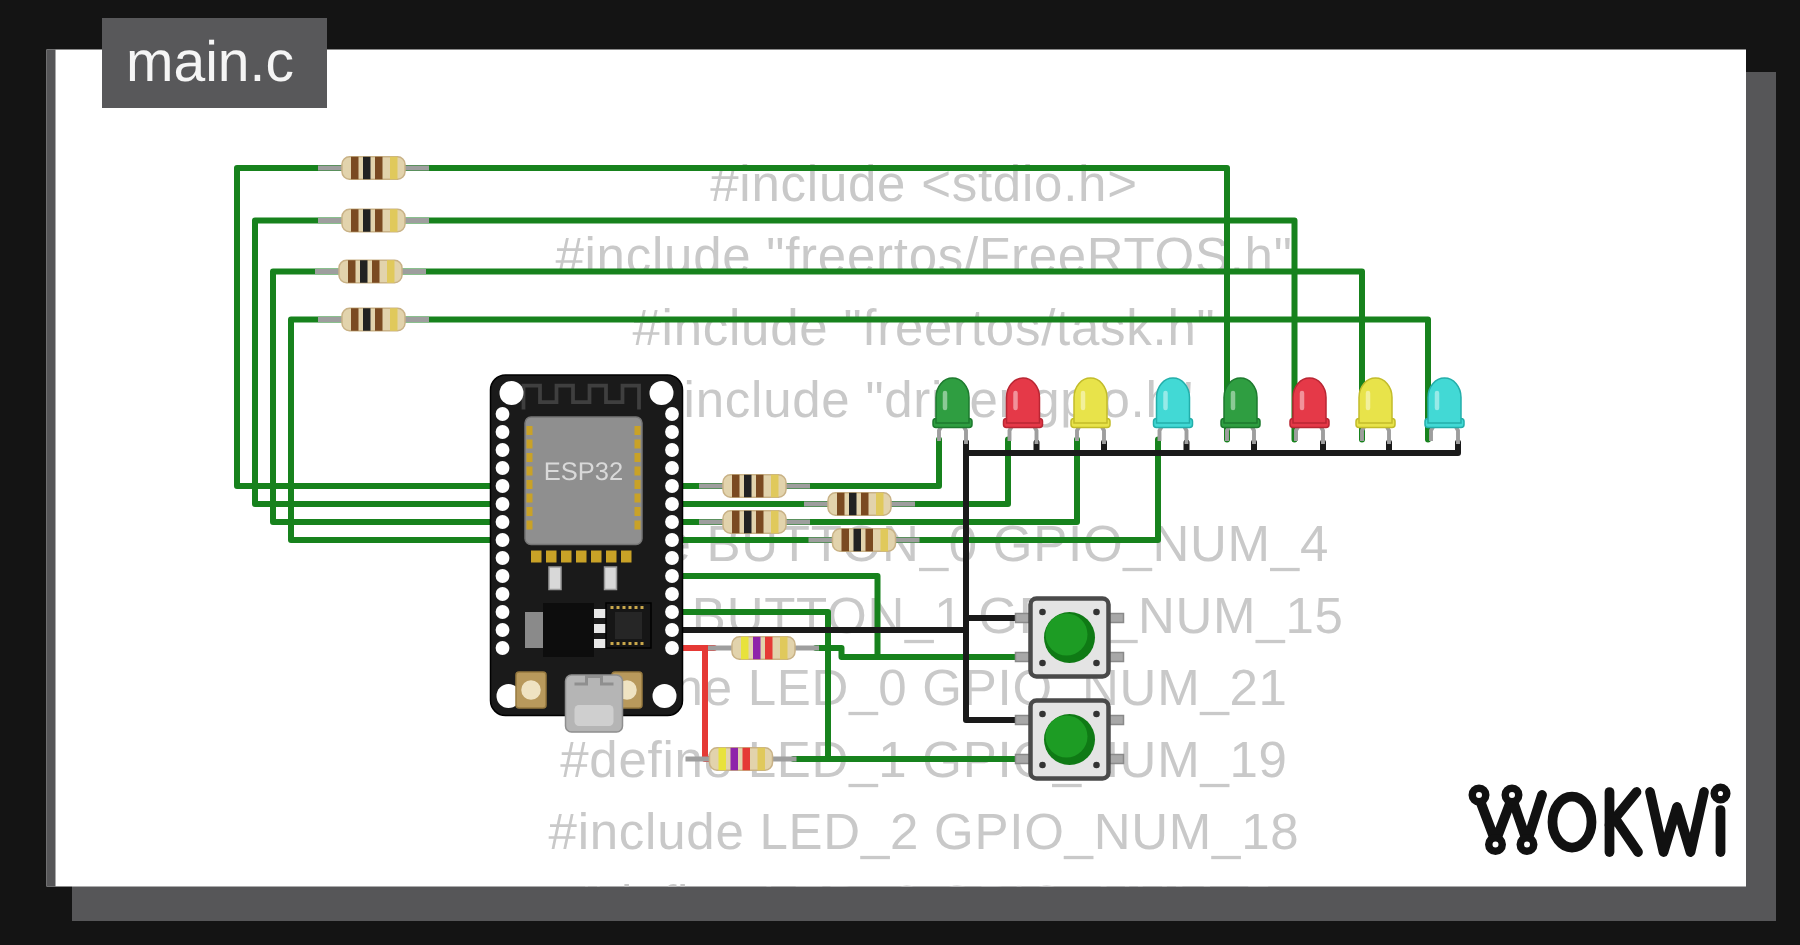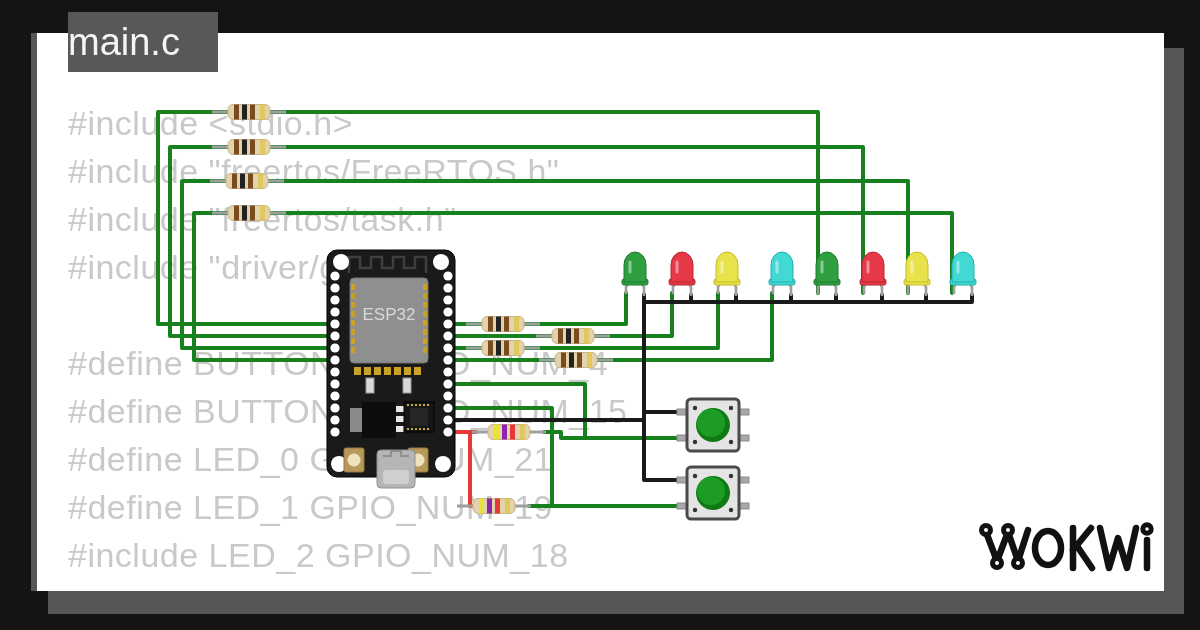--- a/index.html
+++ b/index.html
@@ -5,24 +5,24 @@
   html,body{margin:0;padding:0;}
   body{width:1200px;height:630px;position:relative;background:#141414;
        font-family:"Liberation Sans", sans-serif;overflow:hidden;}
 
   .shadow-rect{position:absolute;left:48px;top:48px;width:1136px;height:566px;
                background:#565658;z-index:1;}
   .card{position:absolute;left:31px;top:33px;width:1127px;height:558px;
         background:#ffffff;border-left:6px solid #565658;overflow:hidden;z-index:2;}
 
   .tab{position:absolute;left:68px;top:12px;width:150px;height:60px;background:#58585a;
-       color:#f5f5f5;font-size:38px;line-height:60px;padding-left:0;box-sizing:border-box;
+       color:#f5f5f5;font-size:38px;line-height:60px;padding-left:16px;box-sizing:border-box;
        z-index:8;}
 
-  .code{position:absolute;left:31px;top:66px;right:0;}
+  .code{position:absolute;left:31px;top:66px;right:0;text-align:center;}
   .code-line{height:48px;line-height:48px;font-size:34px;color:#c9c9c9;white-space:pre;
              letter-spacing:0.5px;}
 
   svg.circuit{position:absolute;left:0;top:0;z-index:5;}
 
   .wire{fill:none;stroke-linejoin:round;stroke-linecap:round;}
   .wg{stroke:#17821d;stroke-width:4;}
   .wk{stroke:#1a1a1a;stroke-width:4;}
   .wr{stroke:#e53935;stroke-width:4;}
 

